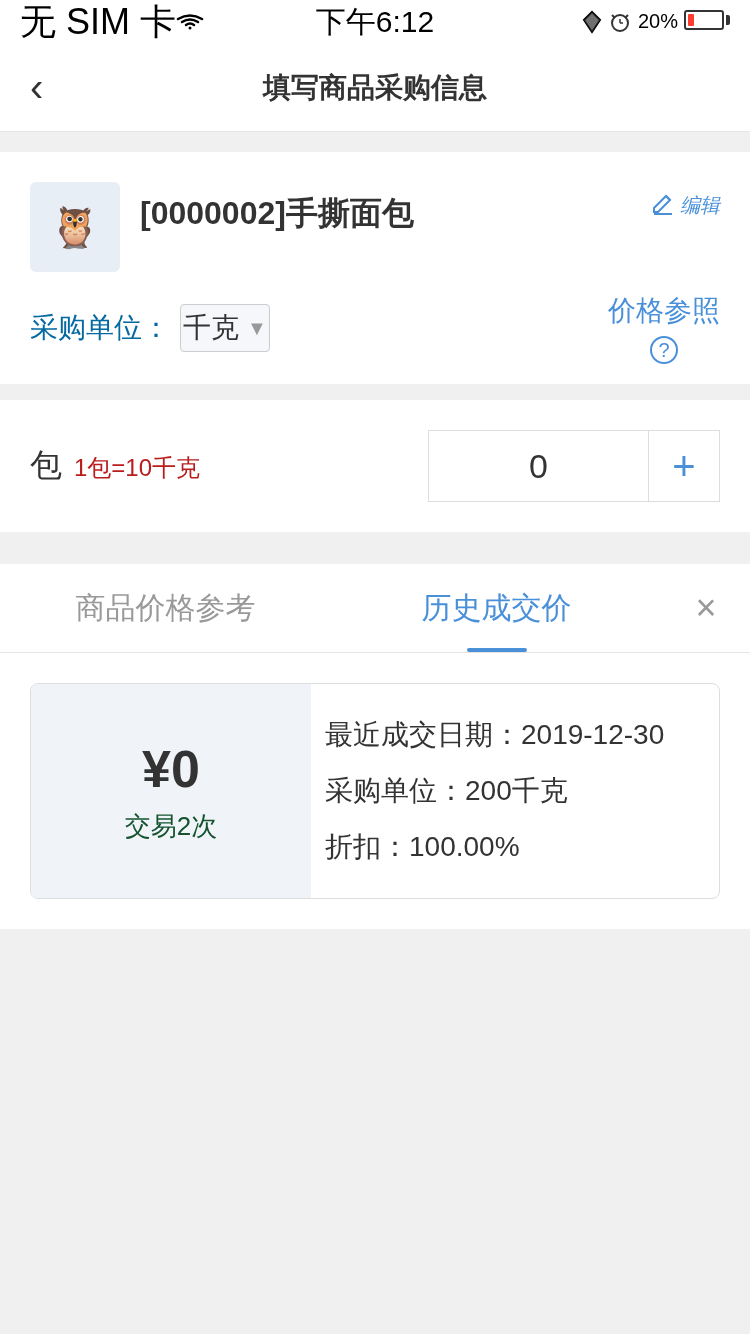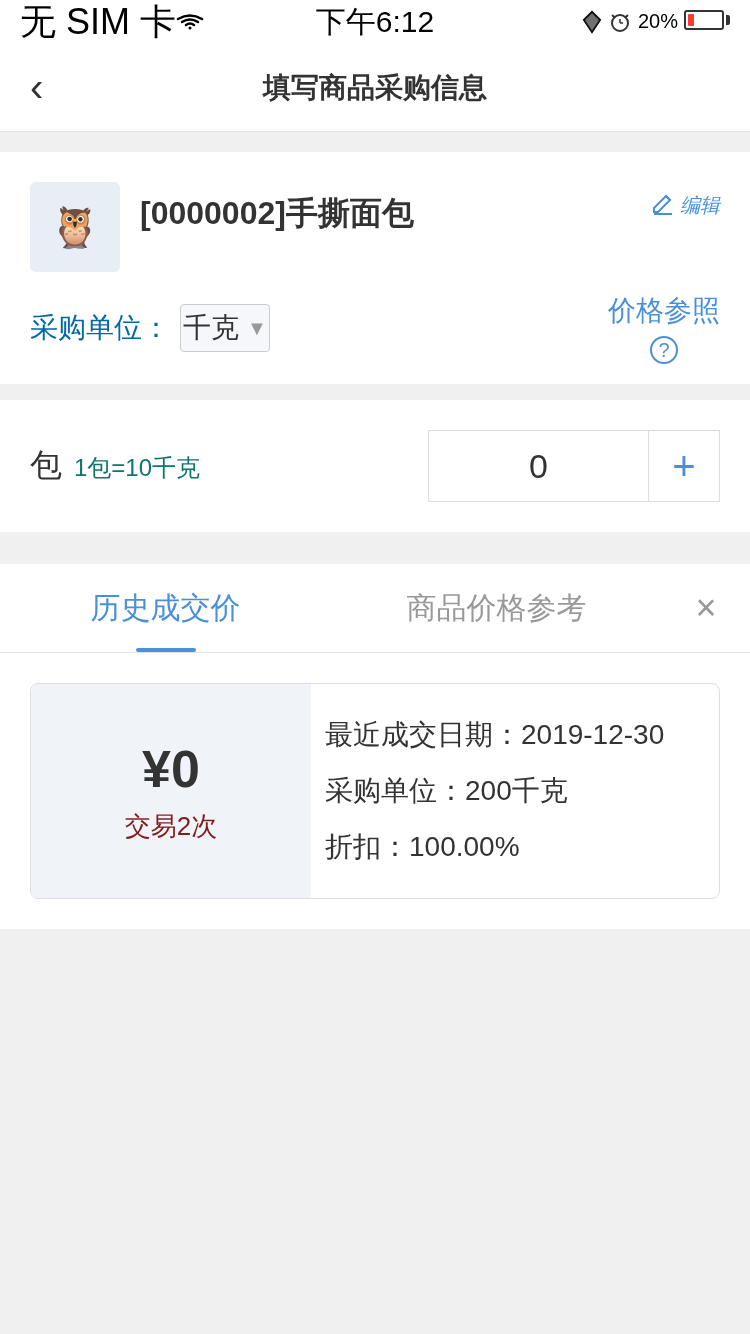--- a/index.html
+++ b/index.html
@@ -208,21 +208,21 @@
       align-items: baseline;
       gap: 12px;
     }
     .qty-unit {
       font-size: 32px;
       color: #333;
       font-weight: 500;
     }
     .qty-conversion {
       font-size: 24px;
-      color: #0f766e;
+      color: #b91c1c;
     }
     .qty-input-group {
       display: flex;
       align-items: center;
       gap: 0;
     }
     .qty-input {
       width: 220px;
       height: 72px;
       border: 1px solid #ddd;
@@ -313,21 +313,21 @@
       padding: 40px 20px;
       flex-shrink: 0;
     }
     .history-price {
       font-size: 52px;
       font-weight: 600;
       color: #333;
     }
     .history-trades {
       font-size: 26px;
-      color: #7f1d1d;
+      color: #14532d;
       margin-top: 10px;
     }
     .history-detail-block {
       flex: 1;
       padding: 30px 14px;
       display: flex;
       flex-direction: column;
       gap: 14px;
       justify-content: center;
     }
@@ -427,26 +427,26 @@
   </div>
   <div class="qty-input-group">
     <input class="qty-input" type="text" value="0" style="">
     <div class="qty-plus">+</div>
   </div>
 </div>
 
 <div class="divider-gray"></div>
 
 <div class="tab-bar">
+  <div class="tab-item">
+    <span>商品价格参考</span>
+  </div>
   <div class="tab-item active">
     <span>历史成交价</span>
     <div class="tab-underline"></div>
-  </div>
-  <div class="tab-item">
-    <span>商品价格参考</span>
   </div>
   <div class="tab-close">×</div>
 </div>
 
 <div class="history-section">
   <div class="history-card">
     <div class="history-price-block">
       <div class="history-price">¥0</div>
       <div class="history-trades">交易2次</div>
     </div>

